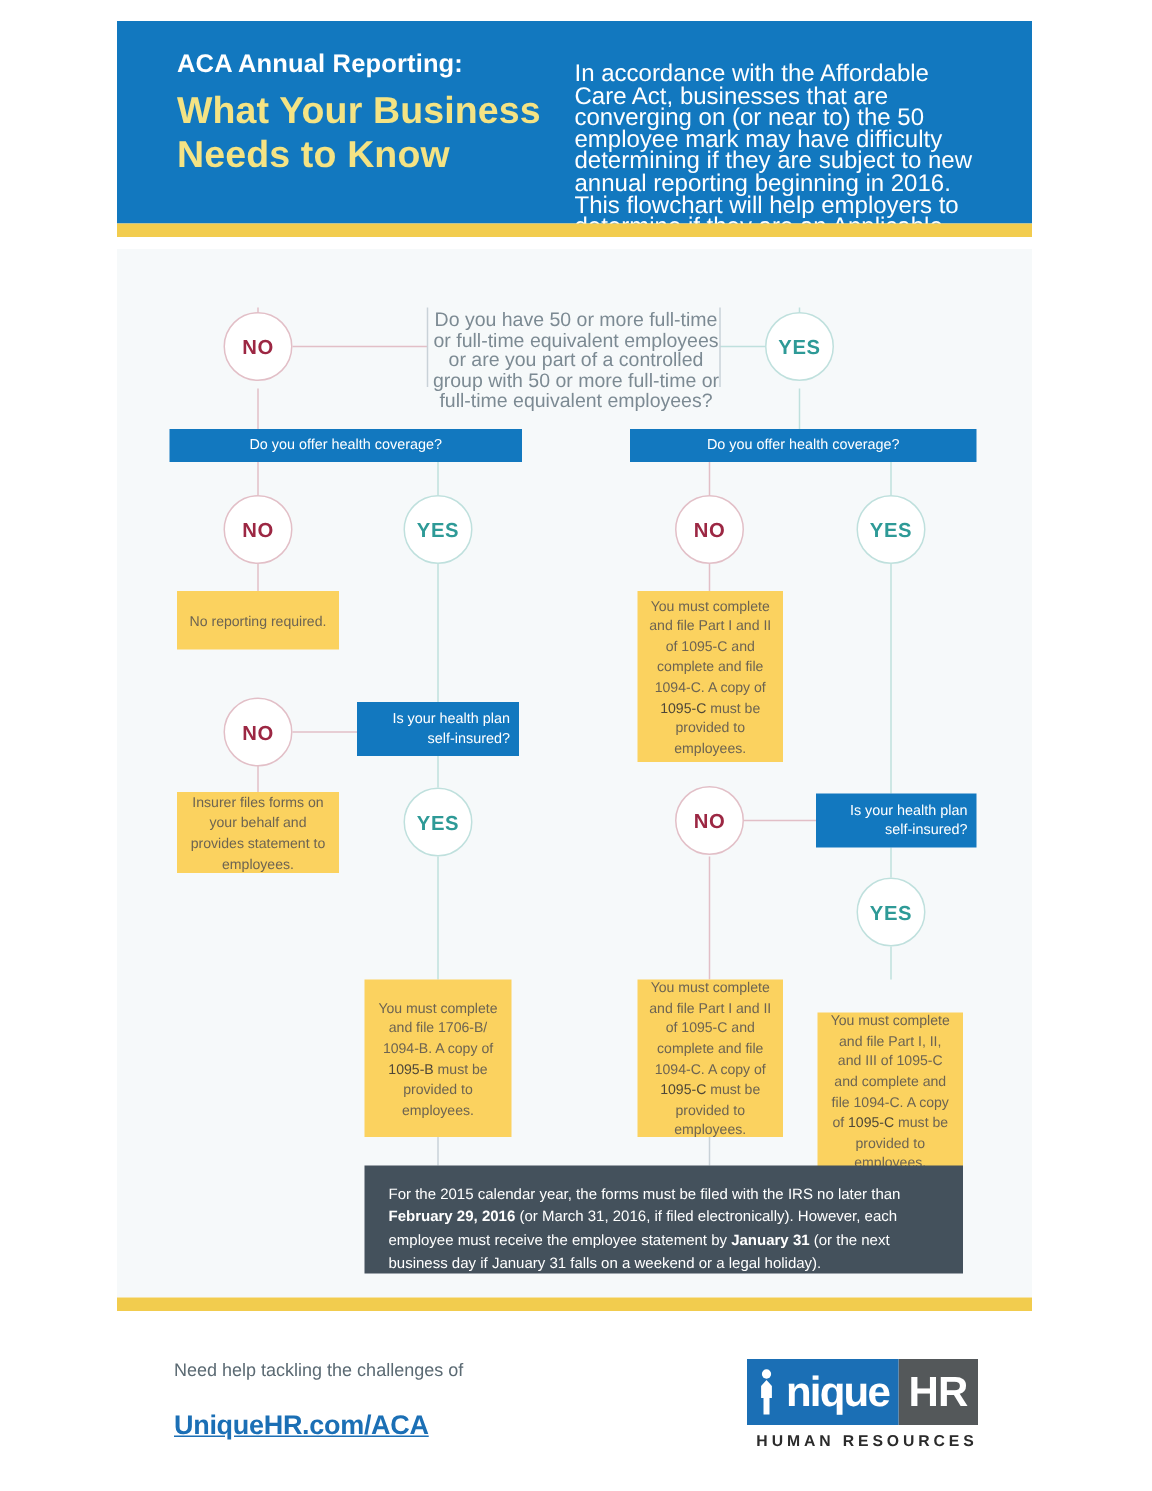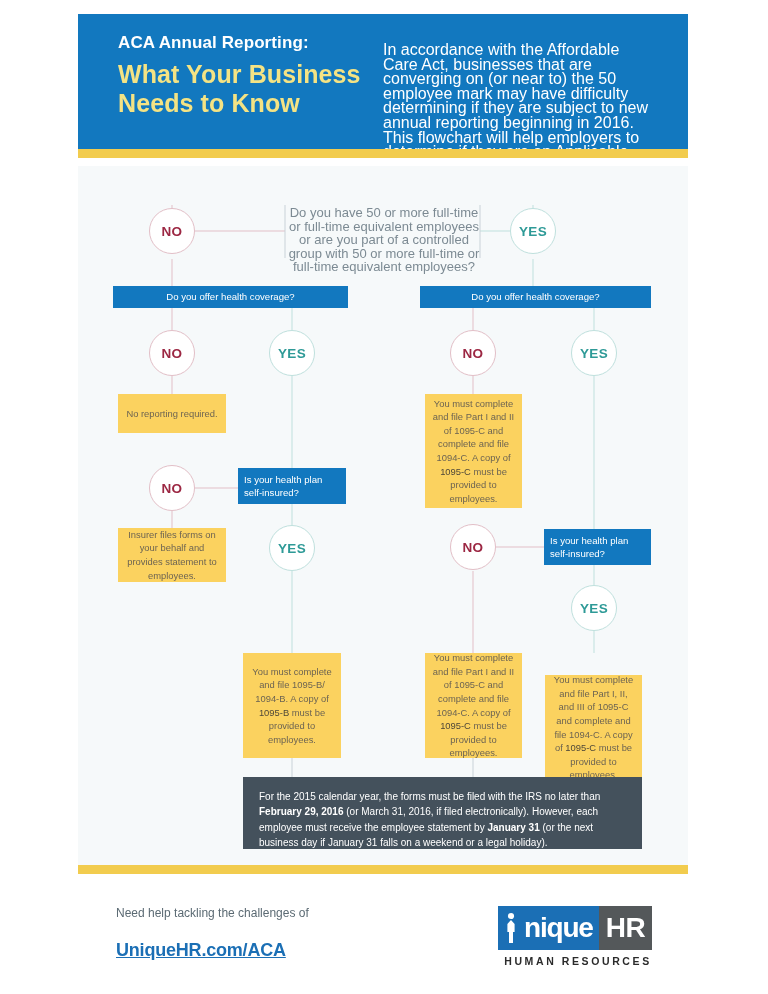--- a/index.html
+++ b/index.html
@@ -53,21 +53,21 @@
   .circle {
     position: absolute; width: 46px; height: 46px; border-radius: 50%;
     background: #ffffff; display: flex; align-items: center; justify-content: center;
     font-size: 13.5px; font-weight: bold; letter-spacing: .4px;
   }
   .circle.no  { border: 1px solid #e2bfc7; color: #9c2743; }
   .circle.yes { border: 1px solid #bfe0dd; color: #2e9a97; }
 
   .qbox {
     position: absolute; background: #1278bf; color: #ffffff;
-    font-size: 9.6px; line-height: 13.5px; text-align: left;
+    font-size: 9.6px; line-height: 13.5px; text-align: right;
     display: flex; align-items: center; justify-content: center;
     padding: 0 6px;
   }
 
   .ybox {
     position: absolute; background: #fbd25f; color: #6d6452;
     font-size: 9.4px; line-height: 13.6px; text-align: center;
     display: flex; align-items: center; justify-content: center;
     padding: 8px 7px;
   }
@@ -211,21 +211,21 @@
   <div class="circle no" style="left:450px; top:524px;">
     <span>NO</span>
   </div>
   <div class="qbox" style="left:544px; top:529px; width:107px; height:36px;">Is your health plan self-insured?</div>
   <div class="circle yes" style="left:571px; top:585px;">
     <span>YES</span>
   </div>
 
   <div class="ybox" style="left:243px; top:653px; width:98px; height:105px;">
     <span>
-      <span>You must complete and file 1095-B/ 1094-B. A copy of </span><b>1095-B</b><span> must be provided to employees.</span>
+      <span>You must complete and file 1706-B/ 1094-B. A copy of </span><b>1095-B</b><span> must be provided to employees.</span>
     </span>
   </div>
 
   <div class="ybox" style="left:425px; top:653px; width:97px; height:105px;">
     <span>
       <span>You must complete and file Part I and II of 1095-C and complete and file 1094-C. A copy of </span><b>1095-C</b><span> must be provided to employees.</span>
     </span>
   </div>
 
   <div class="ybox" style="left:545px; top:675px; width:97px; height:105px;">

